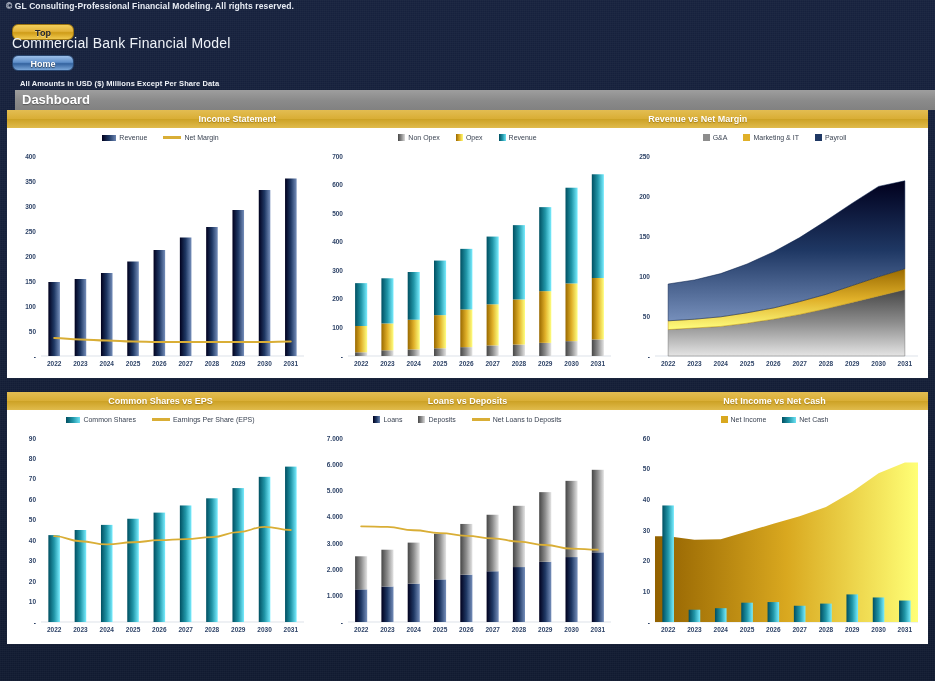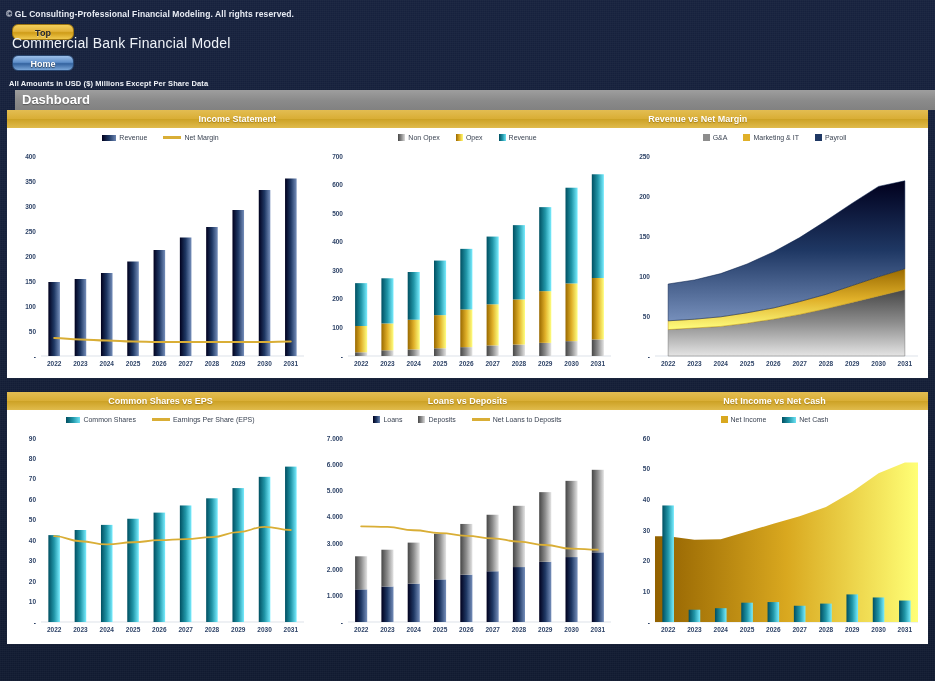--- a/index.html
+++ b/index.html
@@ -11,21 +11,21 @@
   }
   .app {
     position: relative; width: 935px; height: 681px;
     background:
       repeating-linear-gradient(0deg, rgba(255,255,255,.025) 0 1px, rgba(0,0,0,0) 1px 2px),
       repeating-linear-gradient(90deg, rgba(255,255,255,.02) 0 1px, rgba(0,0,0,0) 1px 2px),
       linear-gradient(180deg, #16213d 0%, #101a30 100%);
   }
   
   .copyright {
-    position: absolute; left: 6px; top: 9px;
+    position: absolute; left: 6px; top: 1px;
     font-size: 8.5px; font-weight: 700; color: #e8ecf4;
     letter-spacing: .1px; white-space: nowrap;
   }
   
   .navbtn {
     position: absolute; left: 12px;
     width: 62px; height: 16px;
     border-radius: 6px;
     font-size: 9px; font-weight: 700;
     color: #ffffff; text-align: center; line-height: 16px;
@@ -45,21 +45,21 @@
     border: 1px solid #27446d;
   }
   
   .maintitle {
     position: absolute; left: 12px; right: 0; top: 35px;
     text-align: left; font-size: 14px; color: #eef2f8;
     font-weight: 400; letter-spacing: .2px;
   }
   
   .units {
-    position: absolute; left: 9px; top: 79px;
+    position: absolute; left: 20px; top: 79px;
     font-size: 7.5px; font-weight: 700; color: #f0f3f8;
     letter-spacing: .1px;
   }
   
   .dashbar {
     position: absolute; left: 15px; top: 90px; width: 921px; height: 20px;
     background: linear-gradient(180deg,#9e9e9e 0%,#8b8b8b 50%,#818181 100%);
   }
   .dashbar span {
     position: absolute; left: 7px; top: 2px;

